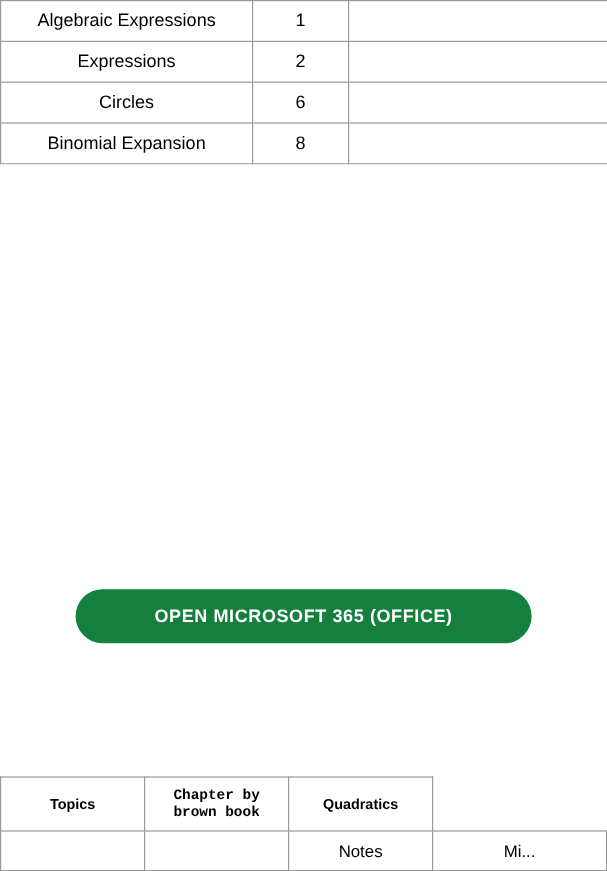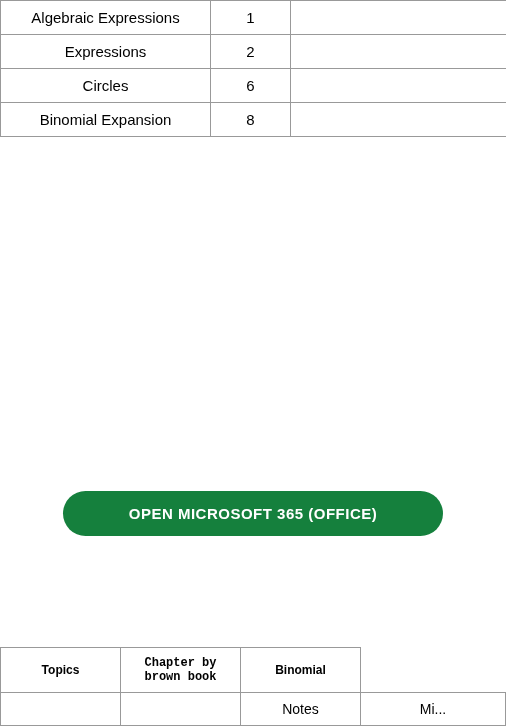--- a/index.html
+++ b/index.html
@@ -154,21 +154,21 @@
   <table class="bottom-table">
     <thead>
       <tr class="bottom-header-row">
         <th class="module-col">
           <span>Topics</span>
         </th>
         <th class="brown-col">
           <span>Chapter by brown book</span>
         </th>
         <th class="checklist-col">
-          <span>Binomial</span>
+          <span>Quadratics</span>
         </th>
       </tr>
     </thead>
     <tbody>
       <tr>
         <td class="module-col"></td>
         <td class="brown-col"></td>
         <td class="checklist-col">
           <span>Notes</span>
         </td>

